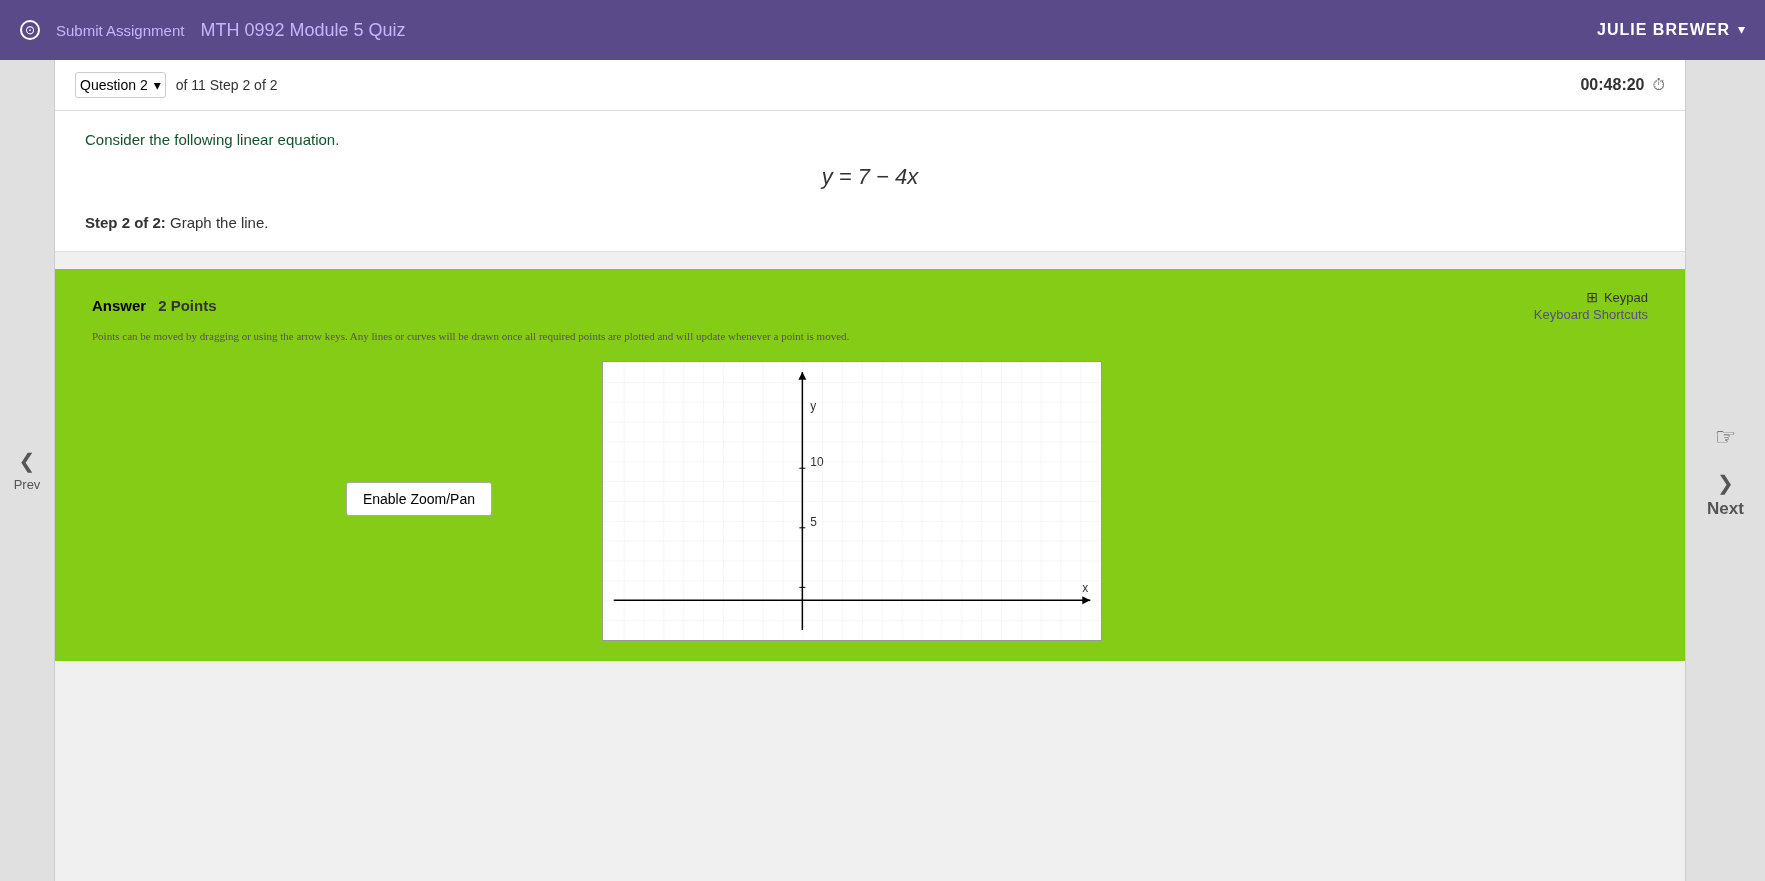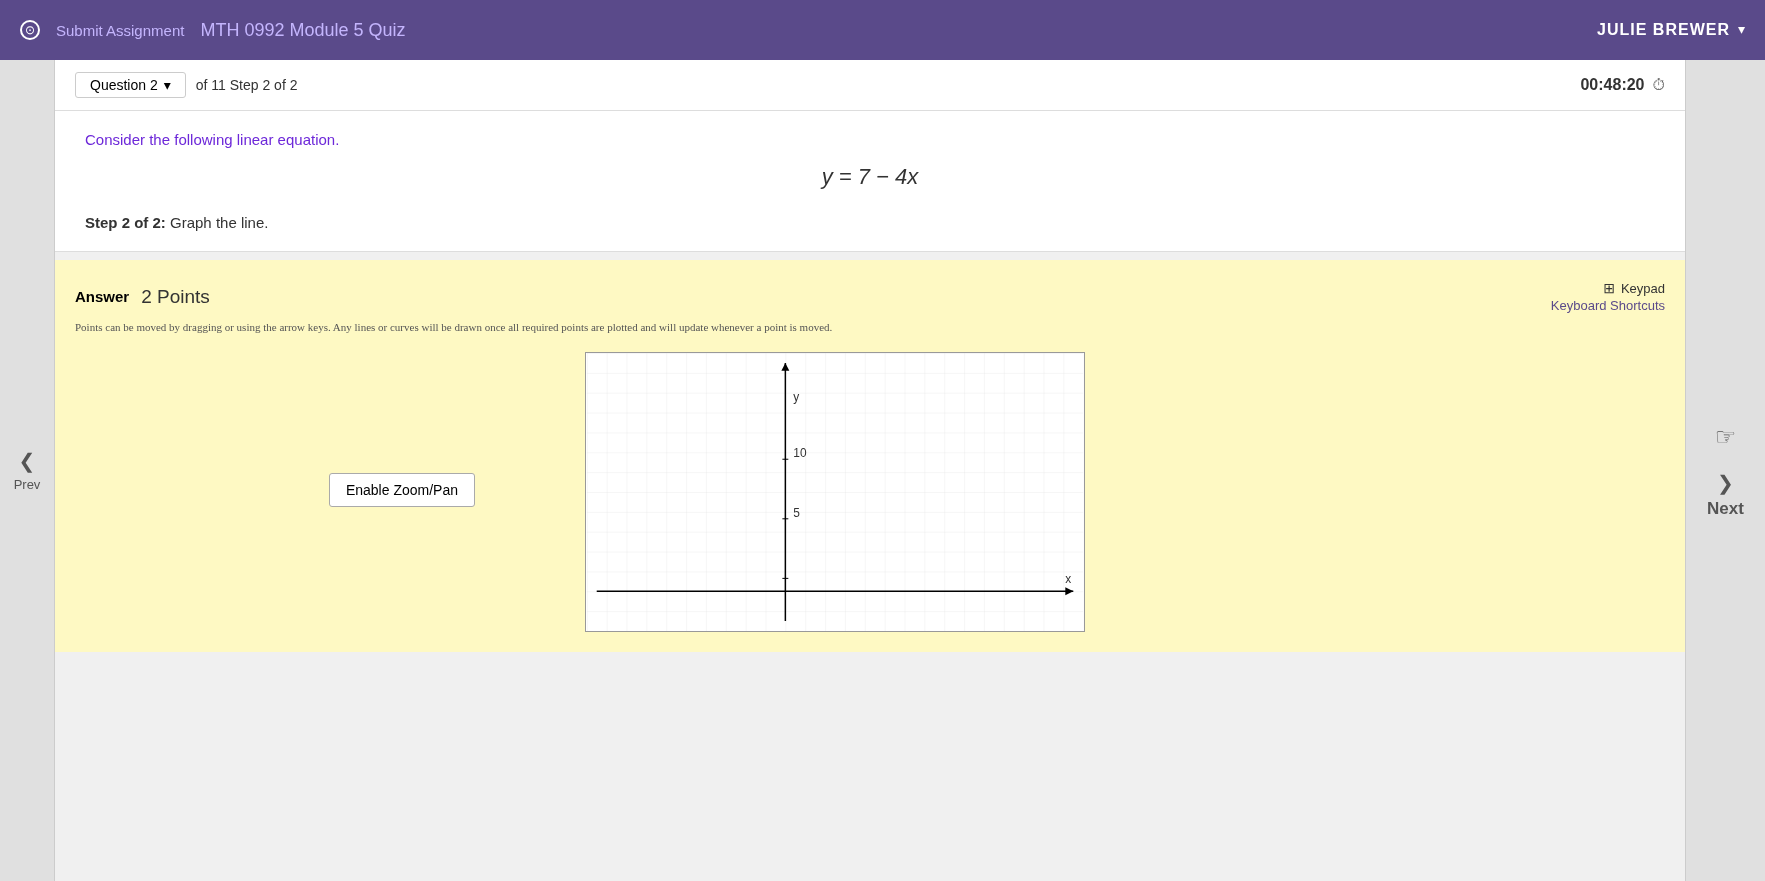--- a/index.html
+++ b/index.html
@@ -152,21 +152,21 @@
       justify-content: space-between;
       border-bottom: 1px solid #ddd;
     }
     #question-bar-left {
       display: flex;
       align-items: center;
       gap: 10px;
     }
     #question-selector {
       border: 1px solid #ccc;
-      padding: 4px 14px;
+      padding: 4px 4px;
       font-size: 14px;
       cursor: pointer;
       background: white;
       border-radius: 3px;
       display: flex;
       align-items: center;
       gap: 6px;
     }
     #of-total {
       font-size: 14px;
@@ -189,62 +189,63 @@
 
     
     #question-content {
       background: white;
       margin: 0;
       padding: 20px 30px;
       border-bottom: 1px solid #ddd;
     }
     #question-instruction {
       font-size: 15px;
-      color: #6d28d9;
+      color: #14532d;
       margin-bottom: 16px;
     }
     #equation-display {
       text-align: center;
       font-size: 22px;
       font-style: italic;
       color: #333;
       margin: 16px 0 24px 0;
     }
     #step-instruction {
       font-size: 15px;
       color: #333;
     }
     #step-instruction strong {
       font-weight: bold;
     }
 
     
     #answer-section {
-      background: #fef9c3;
-      margin-top: 8px;
-      padding: 20px 20px;
+      background: #84cc16;
+      margin-top: 17px;
+      padding: 20px 37px;
     }
     #answer-header {
       display: flex;
       align-items: center;
       justify-content: space-between;
       margin-bottom: 6px;
     }
     #answer-label-points {
       display: flex;
       align-items: center;
       gap: 12px;
     }
     #answer-label {
       font-weight: bold;
       font-size: 15px;
     }
     #points-label {
-      font-size: 19px;
-      color: #333;
+      font-size: 15px;
+      color: #333;
+      font-weight: bold;
     }
     #keypad-section {
       display: flex;
       flex-direction: column;
       align-items: flex-end;
       gap: 2px;
     }
     #keypad-btn {
       display: flex;
       align-items: center;

